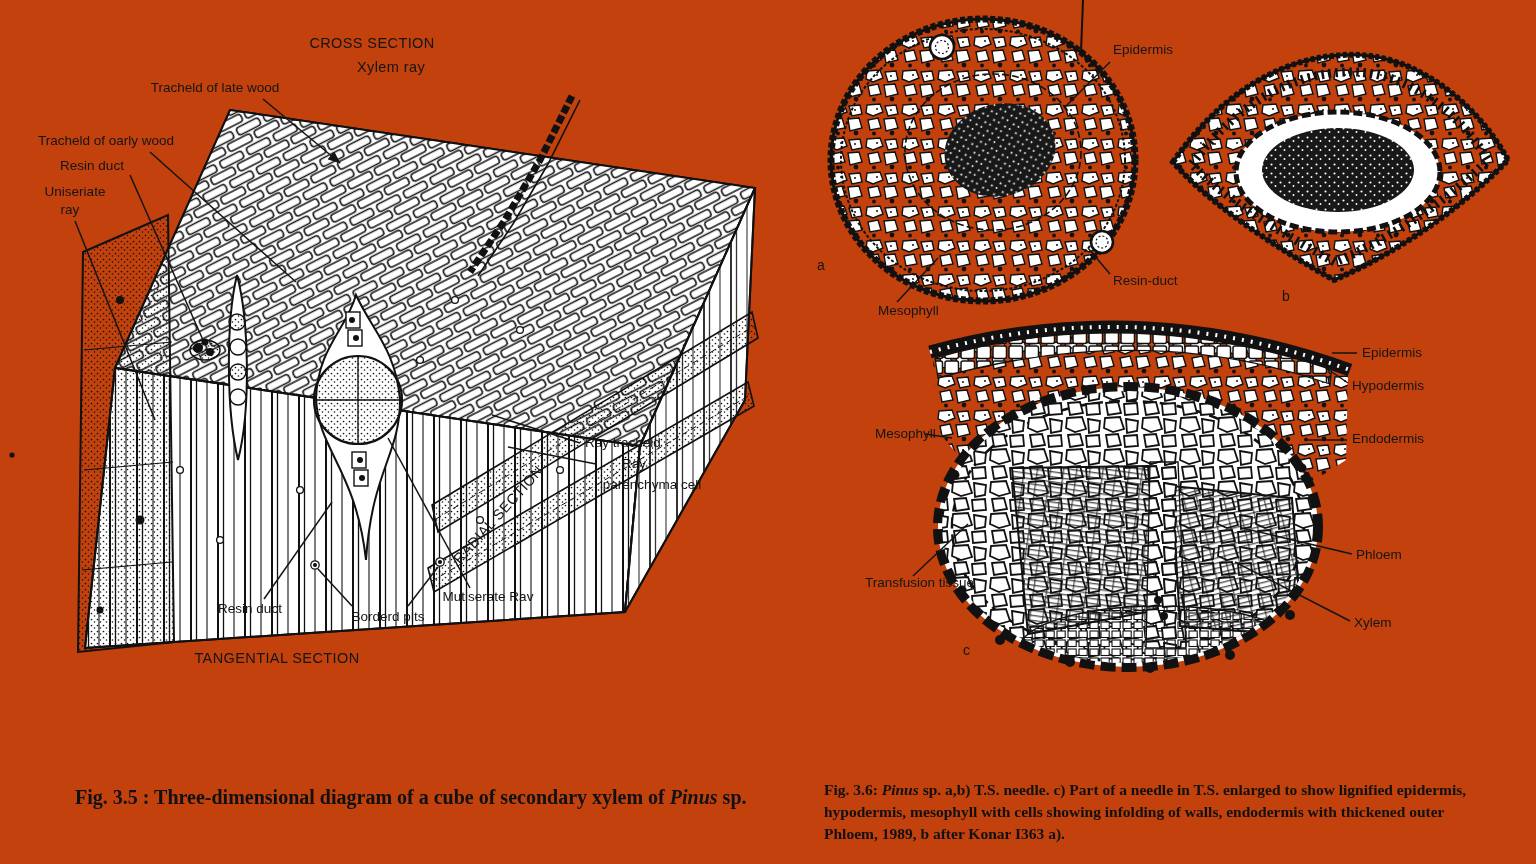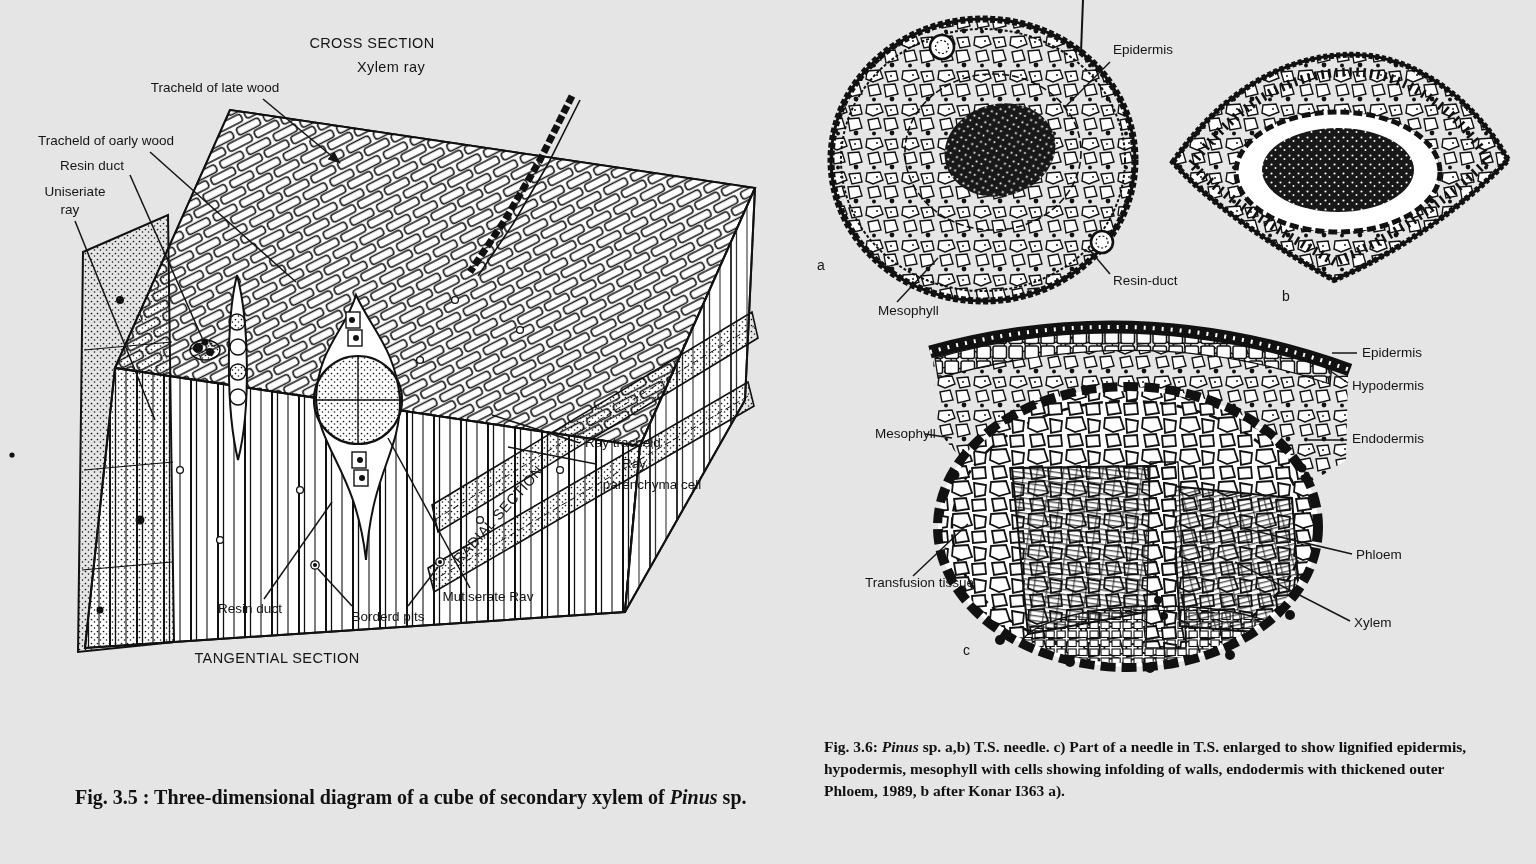--- a/index.html
+++ b/index.html
@@ -1,24 +1,24 @@
 <!DOCTYPE html>
 <html><head>
 <meta charset="utf-8">
 <style>
   html,body{margin:0;padding:0;background:#fff;}
-  .page{position:relative;width:1536px;height:864px;background:#e5e5e5;overflow:hidden;
+  .page{position:relative;width:1536px;height:864px;background:#c2410c;overflow:hidden;
         font-family:"Liberation Sans",sans-serif;color:#151515;}
   svg text{font-family:"Liberation Sans",sans-serif;fill:#151515;}
   .lbl{font-size:13.5px;}
   .lbl2{font-size:14.5px;letter-spacing:.4px;}
   .sub{font-size:14px;}
   .cap35{position:absolute;left:75px;top:786px;width:720px;
          font-family:"Liberation Serif",serif;font-weight:bold;font-size:20px;color:#111;}
-  .cap36{position:absolute;left:824px;top:736px;width:705px;
+  .cap36{position:absolute;left:824px;top:779px;width:705px;
          font-family:"Liberation Serif",serif;font-weight:bold;font-size:15.5px;
          line-height:22px;color:#111;}
   .cap36 .cont{}
   .it{font-style:italic;}
 </style>
 </head>
 <body>
 
 <div class="page">
 <svg width="1536" height="864" viewBox="0 0 1536 864">

